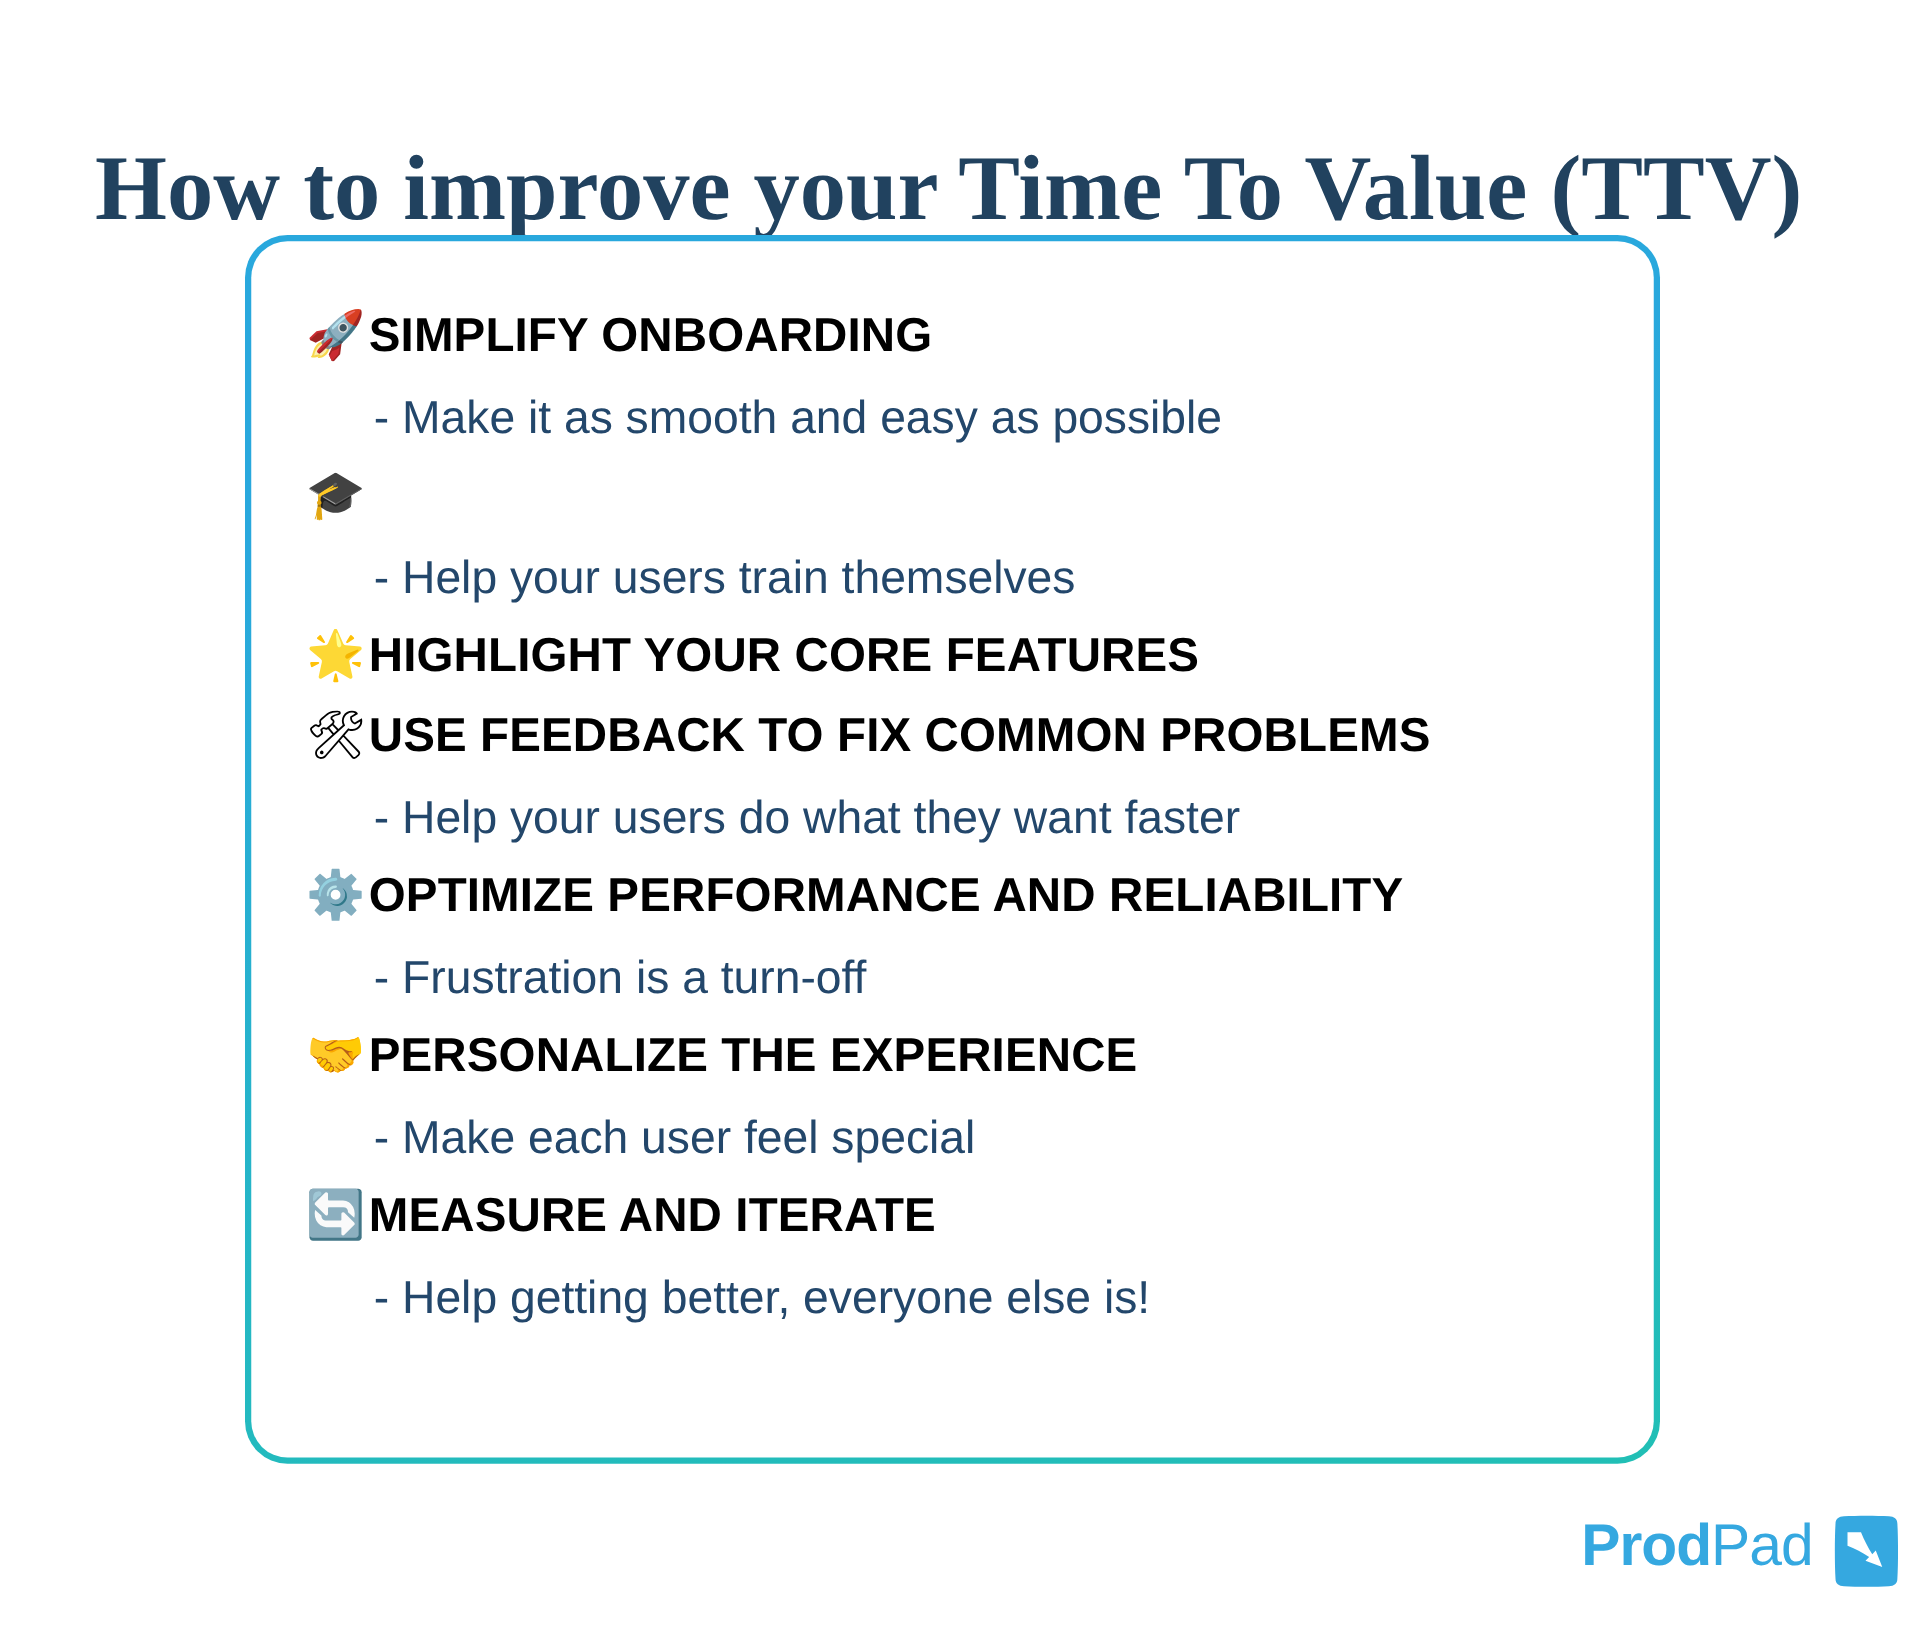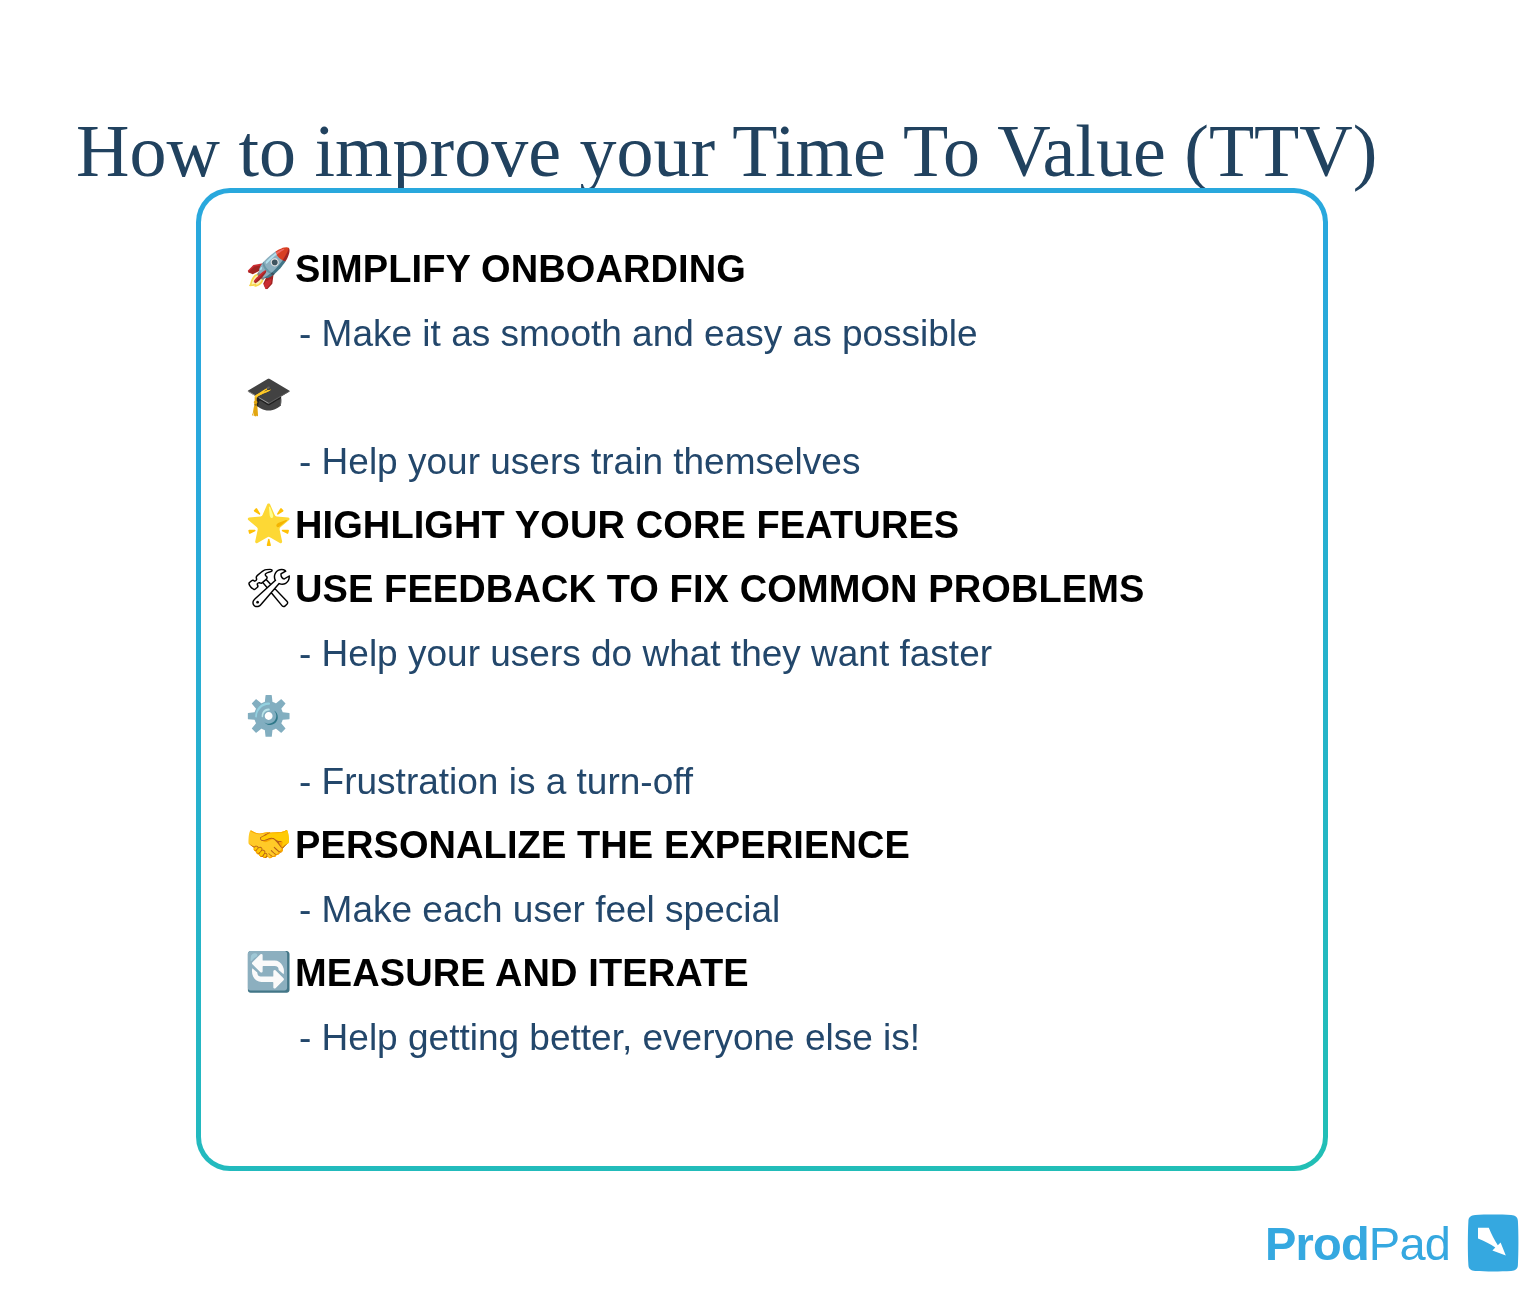--- a/index.html
+++ b/index.html
@@ -19,21 +19,21 @@
 
   
   .page-title {
     position: absolute;
     left: 76px;
     top: 64px;
     width: 1400px;
     font-family: "Liberation Serif", "DejaVu Serif", serif;
     font-size: 74px;
     line-height: 1.0;
-    font-weight: 400;
+    font-weight: 700;
     color: #21425f;
     letter-spacing: 0px;
     white-space: nowrap;
   }
 
   
   .card {
     position: absolute;
     left: 196px;
     top: 188px;
@@ -104,21 +104,20 @@
     color: #23476b;
     white-space: nowrap;
   }
 
   
   .logo {
     position: absolute;
     left: 1265px;
     top: 1212px;
     display: flex;
-    align-items: center;
     height: 62px;
   }
   .logo-word {
     font-family: "Liberation Sans", sans-serif;
     font-size: 47px;
     line-height: 1;
     letter-spacing: -0.8px;
     color: #35a8e0;
     white-space: nowrap;
   }
@@ -162,20 +161,21 @@
         <li class="tip">
           <div class="tip-head">
             <span class="tip-emoji">🛠</span>
             <span class="tip-title">USE FEEDBACK TO FIX COMMON PROBLEMS</span>
           </div>
           <div class="tip-sub">- Help your users do what they want faster</div>
         </li>
         <li class="tip">
           <div class="tip-head">
             <span class="tip-emoji">⚙️</span>
+            <span class="tip-title">OPTIMIZE PERFORMANCE AND RELIABILITY</span>
           </div>
           <div class="tip-sub">- Frustration is a turn-off</div>
         </li>
         <li class="tip">
           <div class="tip-head">
             <span class="tip-emoji">🤝</span>
             <span class="tip-title">PERSONALIZE THE EXPERIENCE</span>
           </div>
           <div class="tip-sub">- Make each user feel special</div>
         </li>

